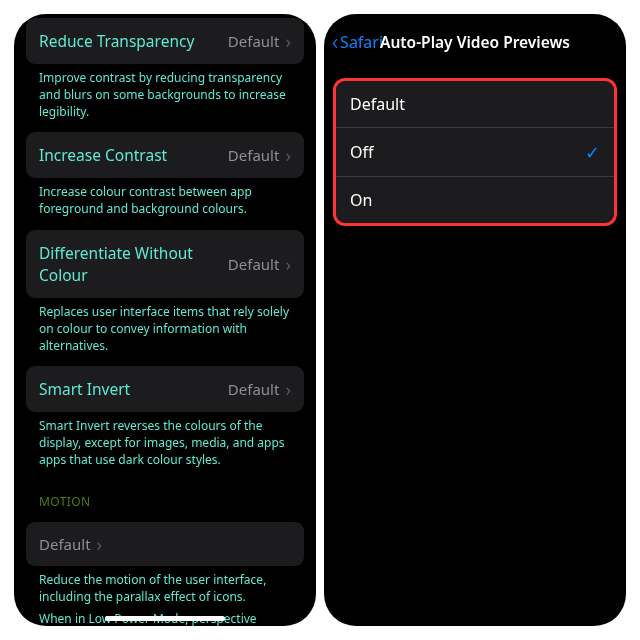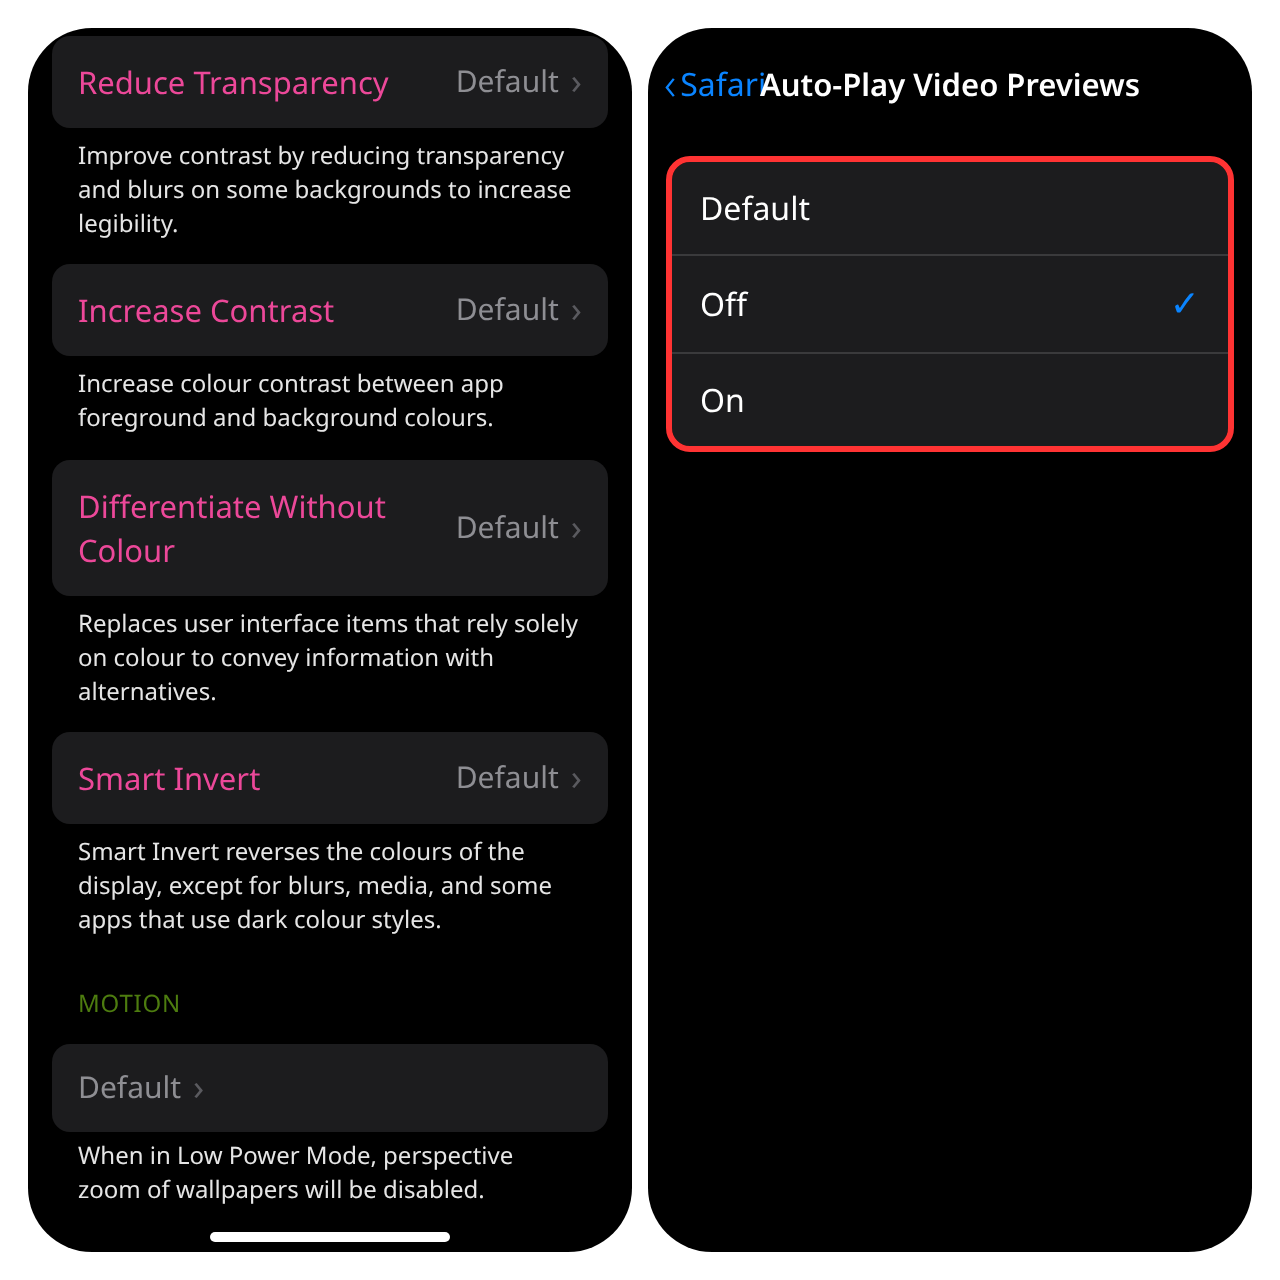--- a/index.html
+++ b/index.html
@@ -30,26 +30,26 @@
     
     .row {
       background: #1c1c1e;
       border-radius: 9px;
       padding: 12px 13px;
       display: flex;
       align-items: center;
       justify-content: space-between;
       margin-top: 10px;
     }
-    .row .title { font-size: 15.5px; color: #ec4899; }
+    .row .title { font-size: 15.5px; color: #5eead4; }
     .row .right { display: flex; align-items: center; gap: 6px; }
     .row .value { font-size: 15px; color: #8e8e93; }
     .chev { color: #5a5a5f; font-size: 18px; line-height: 1; }
     .desc {
-      color: #e5e5e5;
+      color: #5eead4;
       font-size: 12px;
       line-height: 1.4;
       padding: 6px 13px 2px;
     }
     .sec-header {
       color: #4d7c0f;
       font-size: 12px;
       letter-spacing: 0.4px;
       padding: 22px 13px 2px;
     }
@@ -140,30 +140,31 @@
       </div>
       <div class="desc">Replaces user interface items that rely solely on colour to convey information with alternatives.</div>
 
       <div class="row">
         <span class="title">Smart Invert</span>
         <span class="right">
           <span class="value">Default</span>
           <span class="chev">›</span>
         </span>
       </div>
-      <div class="desc">Smart Invert reverses the colours of the display, except for blurs, media, and some apps that use dark colour styles.</div>
+      <div class="desc">Smart Invert reverses the colours of the display, except for images, media, and apps apps that use dark colour styles.</div>
 
       <div class="sec-header">MOTION</div>
 
       <div class="row">
         <span class="right">
           <span class="value">Default</span>
           <span class="chev">›</span>
         </span>
       </div>
+      <div class="desc">Reduce the motion of the user interface, including the parallax effect of icons.</div>
       <div class="desc" style="padding-top:4px">When in Low Power Mode, perspective zoom of wallpapers will be disabled.</div>
 
     </div>
     <div class="home-ind"></div>
   </div>
 
   <div class="phone">
     <div class="navbar">
       <div class="back">
         <span class="back-chev">‹</span>

